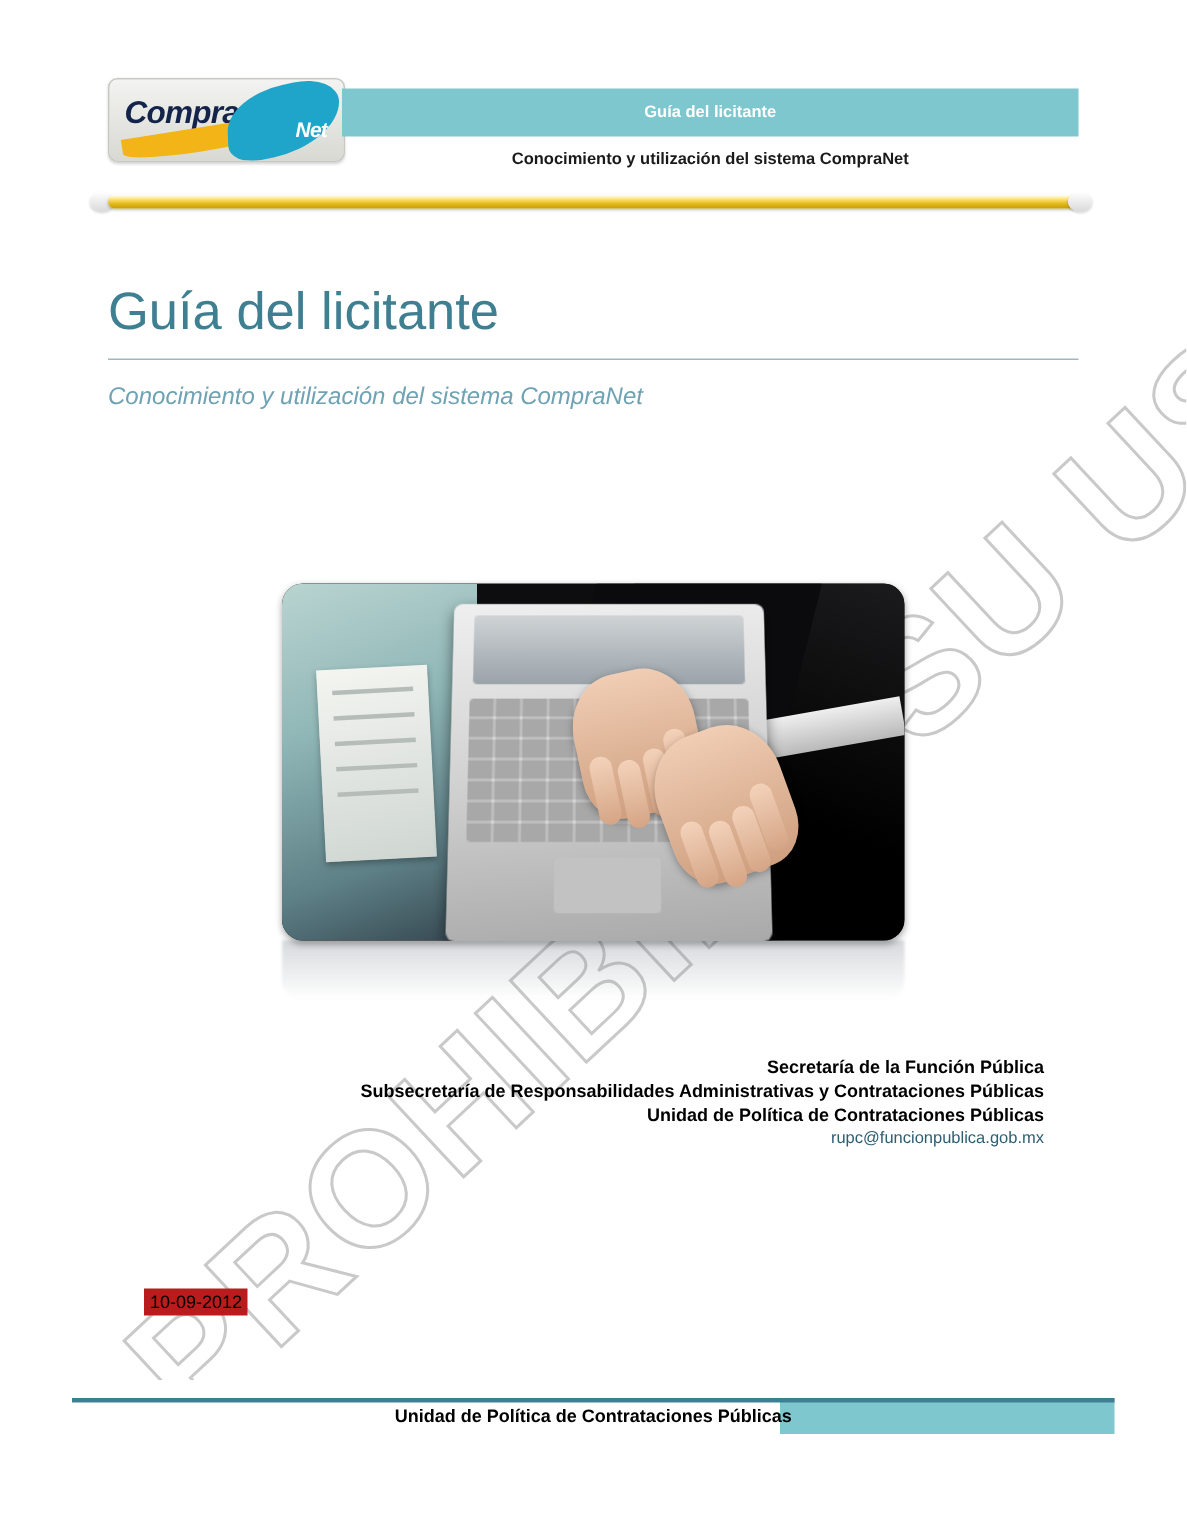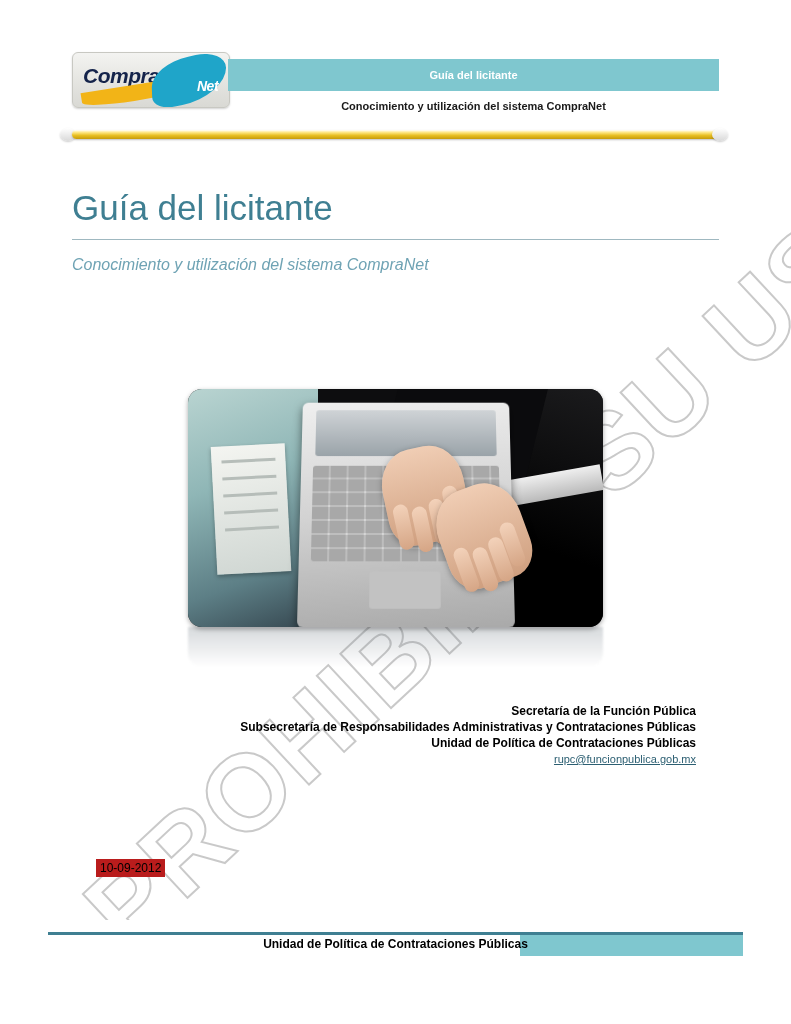--- a/index.html
+++ b/index.html
@@ -331,21 +331,20 @@
     line-height: 16px;
   }
   .addr .t {
     font-size: 11px;
     color: #2c5f72;
     line-height: 16px;
   }
   .addr .mail {
     font-size: 11px;
     color: #2c5f72;
-    text-decoration: underline;
     line-height: 16px;
   }
 
   
   .date {
     position: absolute;
     left: 96px;
     top: 859px;
     padding: 2px 4px;
     font-size: 12px;

